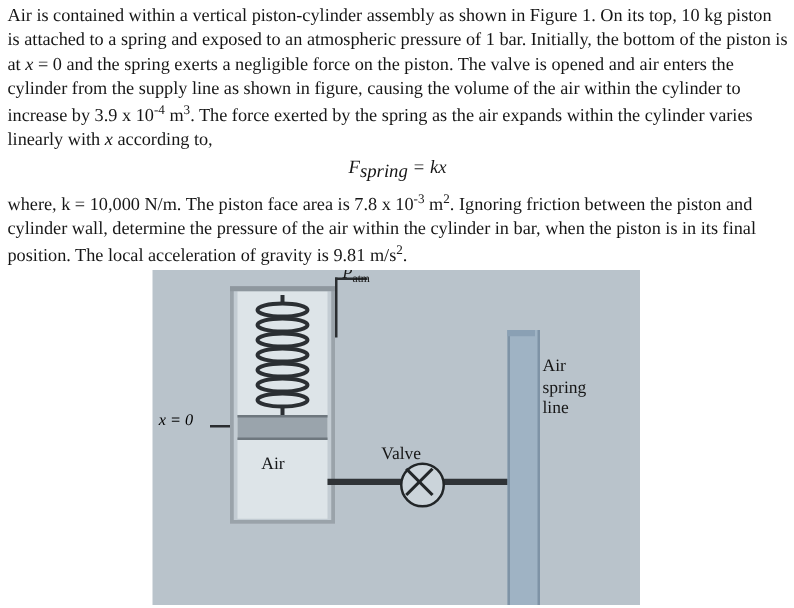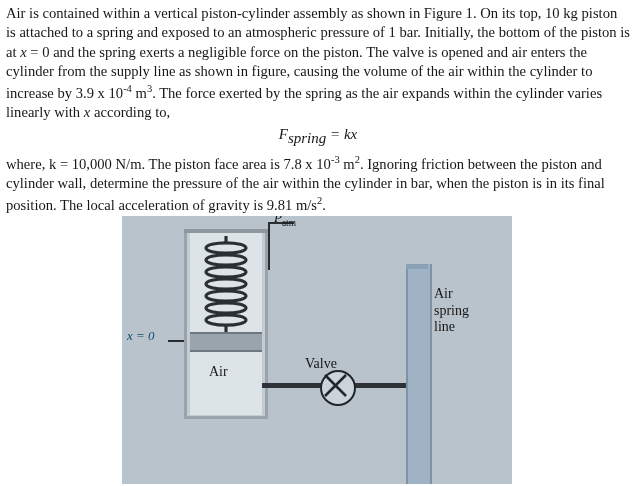--- a/index.html
+++ b/index.html
@@ -118,21 +118,21 @@
     font-family: "Liberation Serif", serif;
     color: #16181a;
   }
   
   .x0 {
     position: absolute;
     left: 5px;
     top: 112px;
     font-size: 13px;
     font-style: italic;
-    color: #0c4a6e;
+    color: #000000;
   }
   .x0-dash {
     position: absolute;
     left: 46px;
     top: 124px;
     width: 16px;
     height: 2px;
     background: #2a2d30;
   }
   

